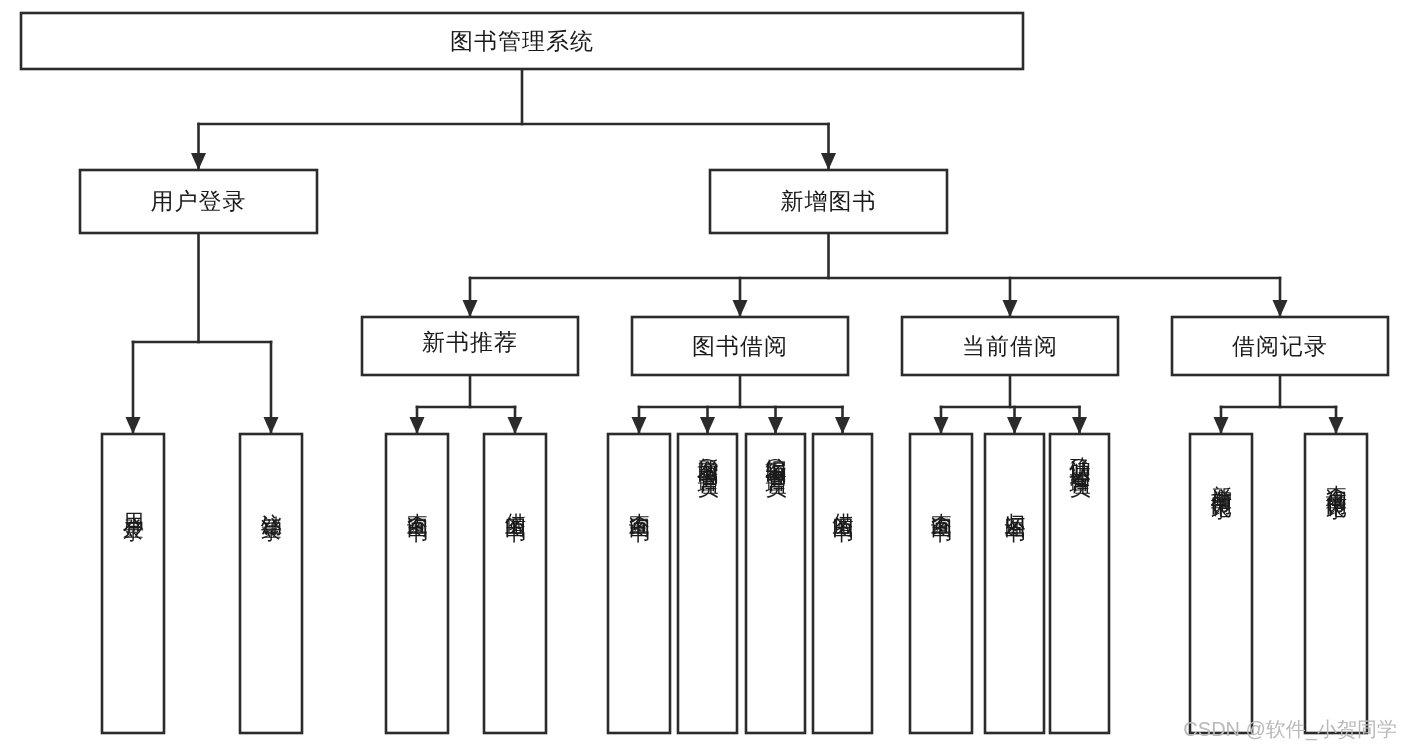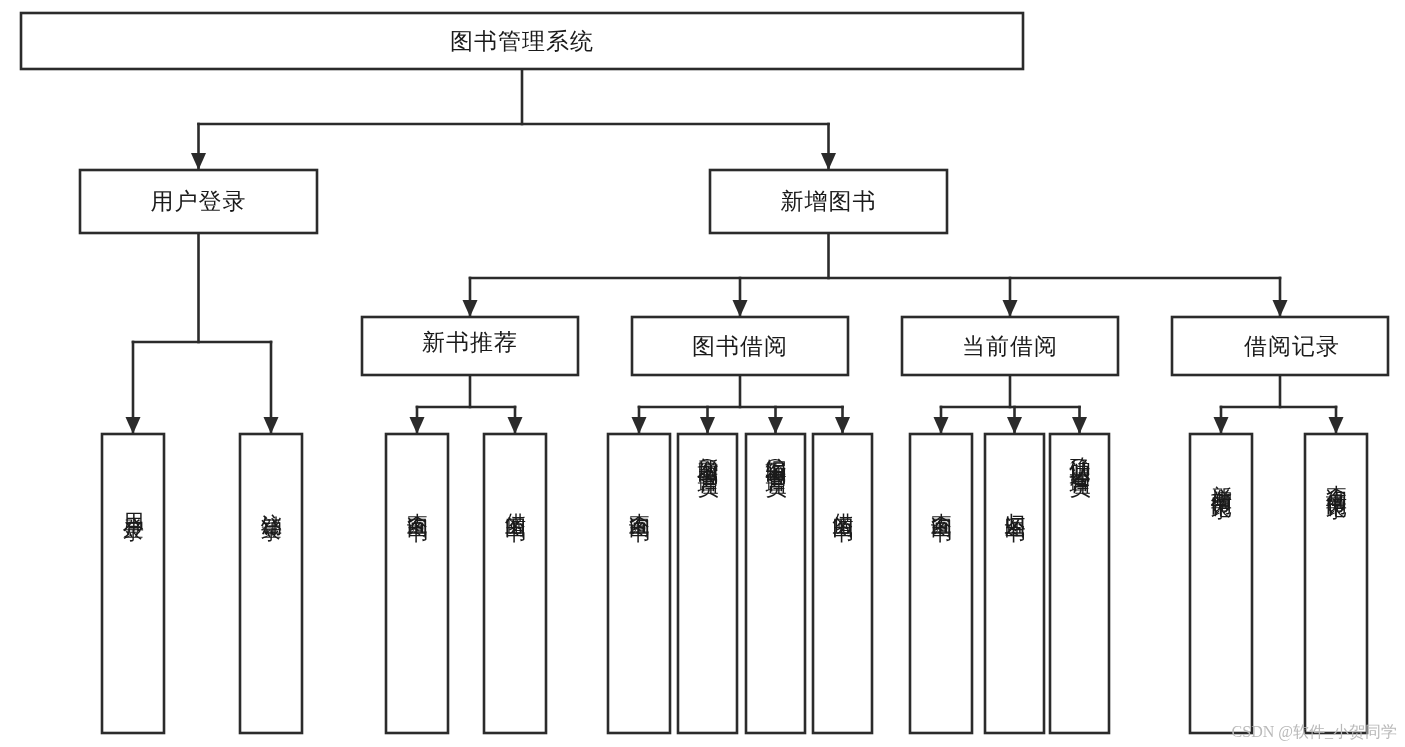--- a/index.html
+++ b/index.html
@@ -40,22 +40,22 @@
   }
   .arrow-head {
     fill: #2b2b2b;
     stroke: none;
   }
   .watermark {
     position: absolute;
     right: 8px;
     bottom: 4px;
     color: #b9b9b9;
-    font-size: 16px;
-    font-family: Liberation Serif, serif;
+    font-size: 20px;
+    font-family: Liberation Sans, sans-serif;
     white-space: nowrap;
     user-select: none;
   }
   .vlabel-wrap {
     position: absolute;
     display: flex;
     align-items: flex-start;
     justify-content: center;
     pointer-events: none;
   }
@@ -178,21 +178,21 @@
       </div>
       <div class="hlabel-wrap" style="left: 362px; top: 317px; width: 216px; height: 50px;">
         <div class="hlabel">新书推荐</div>
       </div>
       <div class="hlabel-wrap" style="left: 632px; top: 317px; width: 216px; height: 58px;">
         <div class="hlabel">图书借阅</div>
       </div>
       <div class="hlabel-wrap" style="left: 902px; top: 317px; width: 216px; height: 58px;">
         <div class="hlabel">当前借阅</div>
       </div>
-      <div class="hlabel-wrap" style="left: 1172px; top: 317px; width: 216px; height: 58px; margin-left: 12px;">
+      <div class="hlabel-wrap" style="left: 1172px; top: 317px; width: 216px; height: 58px;">
         <div class="hlabel">借阅记录</div>
       </div>
       <div class="vlabel-wrap" style="left: 102px; top: 434px; width: 62px; height: 299px;">
         <div class="vlabel" style="padding-top: 62px;">用户登录</div>
       </div>
       <div class="vlabel-wrap" style="left: 240px; top: 434px; width: 62px; height: 299px;">
         <div class="vlabel" style="padding-top: 62px;">注销登录</div>
       </div>
       <div class="vlabel-wrap" style="left: 386px; top: 434px; width: 62px; height: 299px;">
         <div class="vlabel" style="padding-top: 62px;">查询图书</div>

